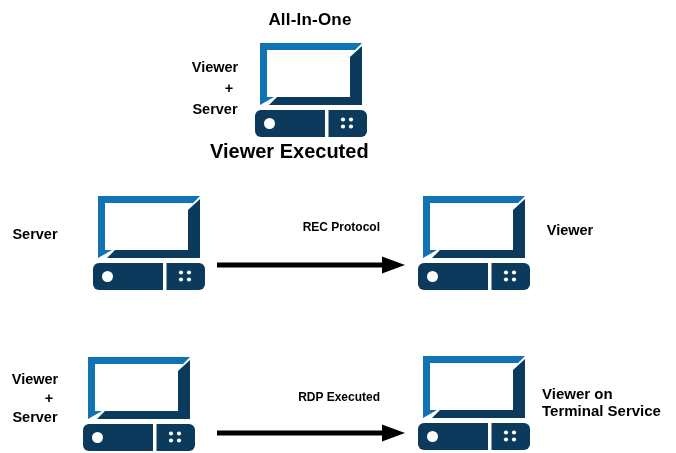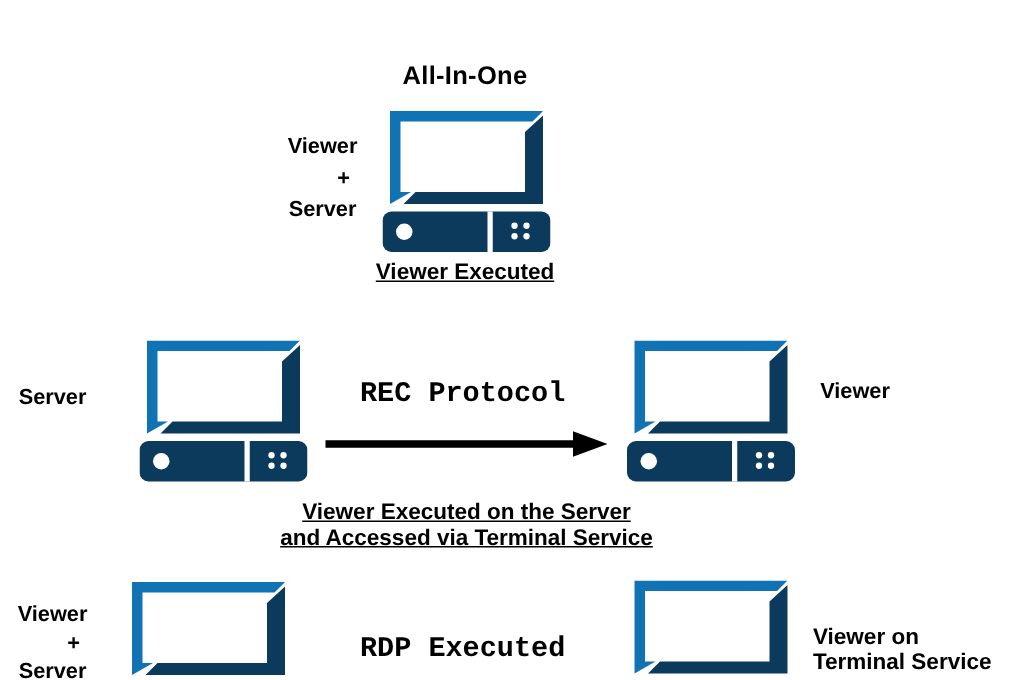--- a/index.html
+++ b/index.html
@@ -1,28 +1,28 @@
 <!DOCTYPE html>
 <html><head>
 <meta charset="utf-8">
 <style>
   html,body{margin:0;padding:0;background:#ffffff;}
   #canvas{
     position:relative;width:676px;height:453px;background:#ffffff;
     font-family:"Liberation Sans",sans-serif;font-weight:bold;color:#000;
     overflow:hidden;
   }
-  .abs{position:absolute;margin-top:31px;}
+  .abs{position:absolute;}
   .title{font-size:17px;text-align:center;letter-spacing:.2px;}
-  .caption{font-size:15px;text-align:center;line-height:16.5px;text-decoration:underline;}
+  .caption{font-size:20px;line-height:16.5px;}
   .machine-label{font-size:14.5px;text-align:center;}
   .machine-label .plus-line{padding-left:28px;}
   .side-label{font-size:14.5px;text-align:center;}
   .side-label-left{font-size:15px;text-align:left;line-height:17px;}
-  .protocol{font-size:19px;text-align:left;font-family:Liberation Mono, monospace;}
+  .protocol{font-size:12px;text-align:right;}
   .computer{width:112px;height:95px;}
   .arrow{width:190px;height:20px;}
   svg{display:block;}
 </style>
 </head>
 <body>
 
 <div id="canvas">
 
   <div class="abs title" style="left:240px;top:10px;width:140px;">All-In-One</div>
@@ -85,24 +85,20 @@
         <circle cx="14.5" cy="80.5" r="5.5" fill="#ffffff"></circle>
         <circle cx="88" cy="76.5" r="2.1" fill="#ffffff"></circle>
         <circle cx="96" cy="76.5" r="2.1" fill="#ffffff"></circle>
         <circle cx="88" cy="83.5" r="2.1" fill="#ffffff"></circle>
         <circle cx="96" cy="83.5" r="2.1" fill="#ffffff"></circle>
       </svg>
     </div>
 
   <div class="abs side-label" style="left:530px;top:222px;width:80px;">Viewer</div>
 
-  <div class="abs caption" style="left:181px;top:303px;width:260px;">
-    <div>Viewer Executed on the Server</div>
-    <div>and Accessed via Terminal Service</div>
-  </div>
 
   <div class="abs machine-label" style="left:0px;top:370px;width:70px;line-height:19px;">
     <div>Viewer</div>
     <div class="plus-line">+</div>
     <div>Server</div>
   </div>
 
   <div class="abs computer" style="left:83px;top:357px;">
       <svg width="112" height="95" viewBox="0 0 112 95">
         <polygon points="5,0 107,0 100,7 12,7 12,54 19,54 5,62" fill="#0f73b4"></polygon>

